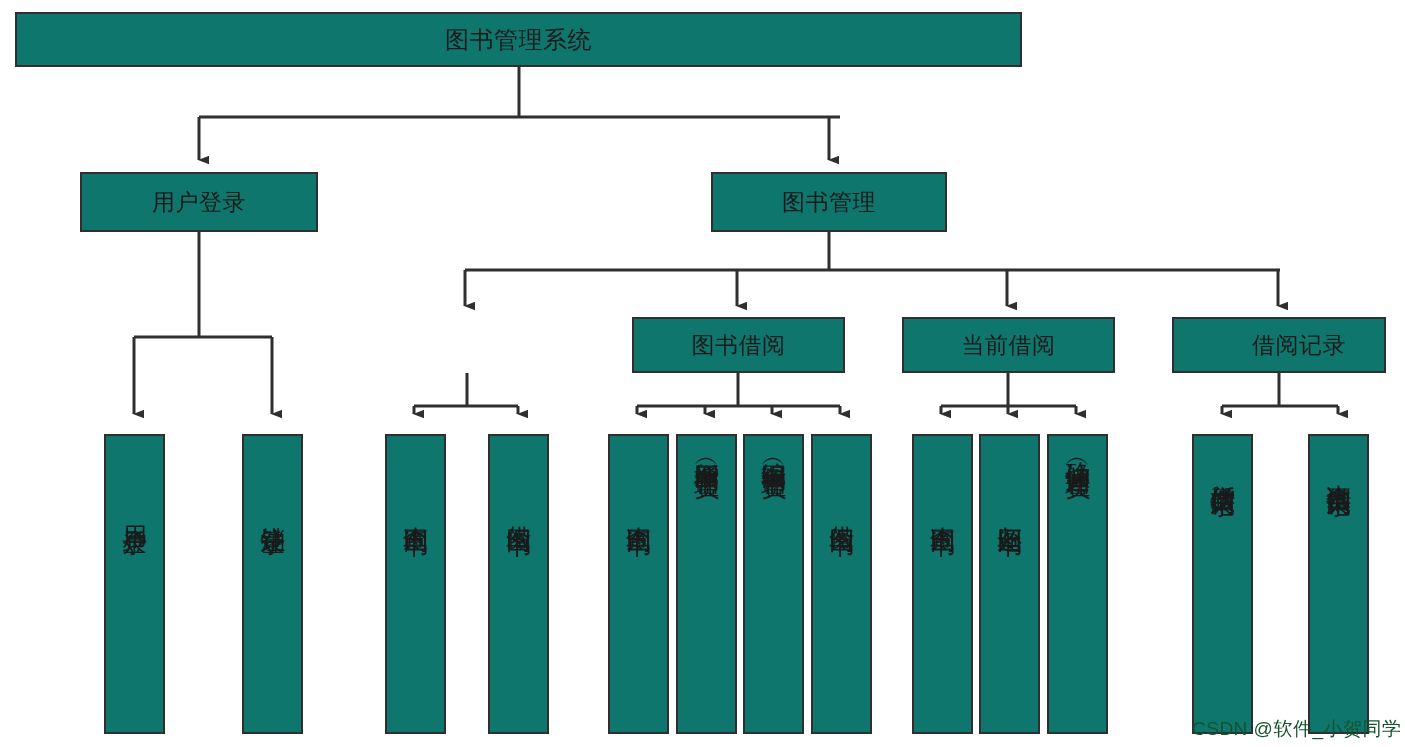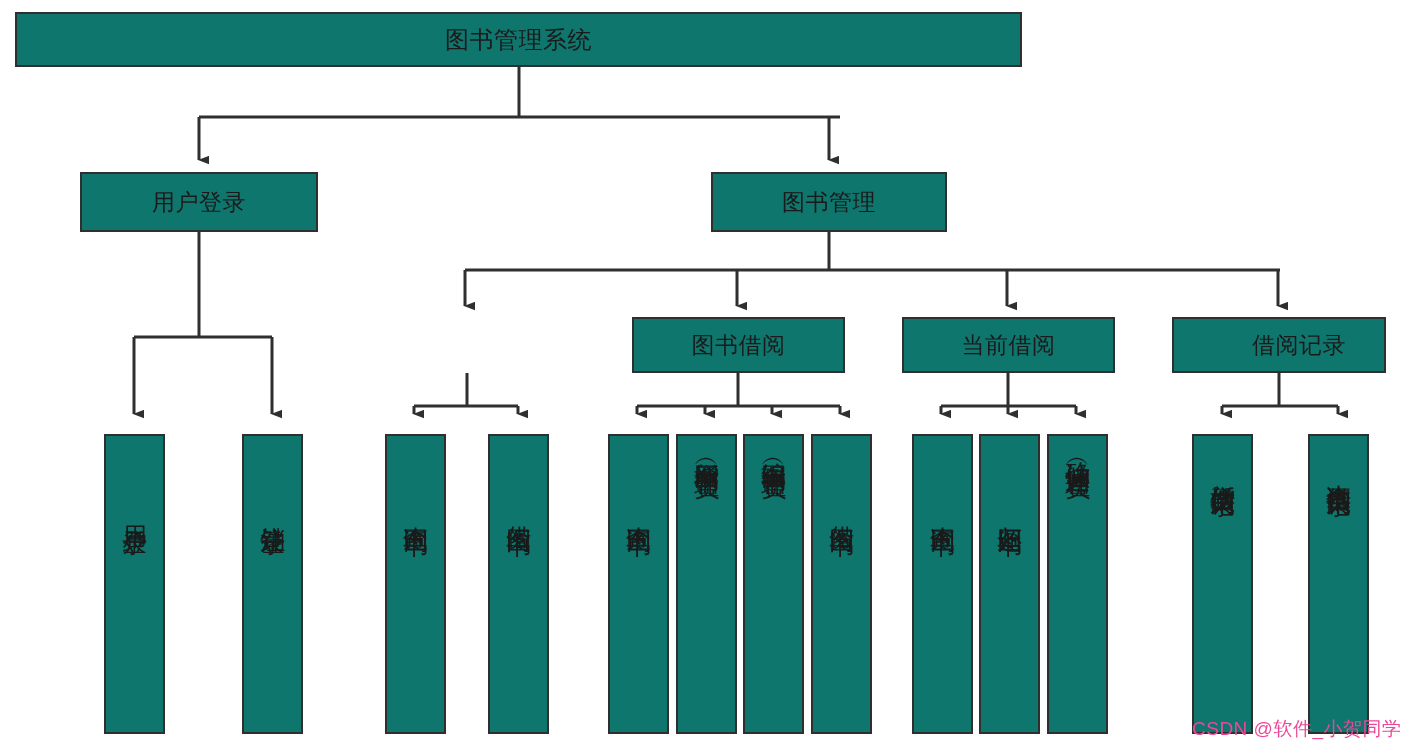--- a/index.html
+++ b/index.html
@@ -62,21 +62,21 @@
     letter-spacing: 2px;
     margin: 0 auto;
     white-space: nowrap;
   }
   .v-node.tall-text {
     align-items: flex-start;
   }
   .watermark {
     position: absolute;
     font-size: 19px;
-    color: #ec4899;
+    color: #14532d;
     white-space: nowrap;
     letter-spacing: 0.5px;
   }
 </style>
 </head>
 <body>
 
 <div id="canvas">
 
   <svg class="wires" viewBox="0 0 1405 747" xmlns="http://www.w3.org/2000/svg">

